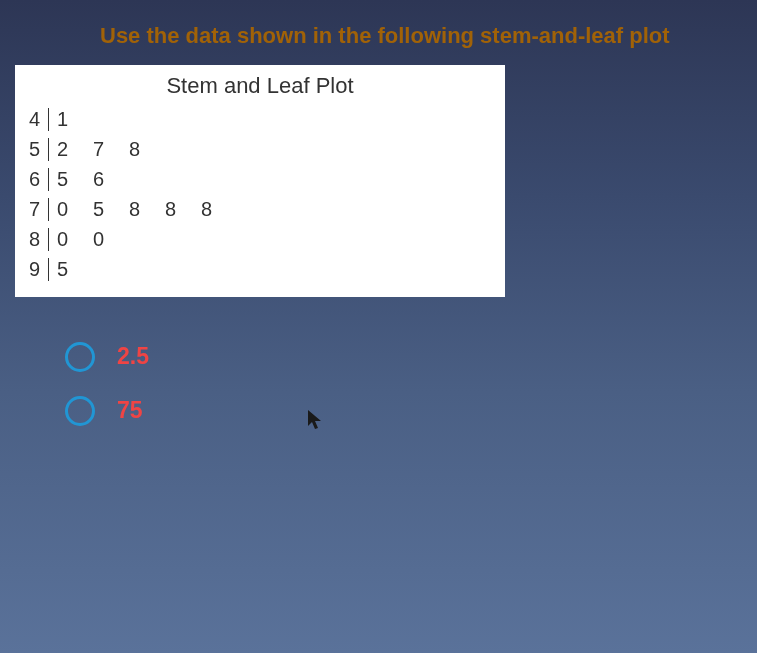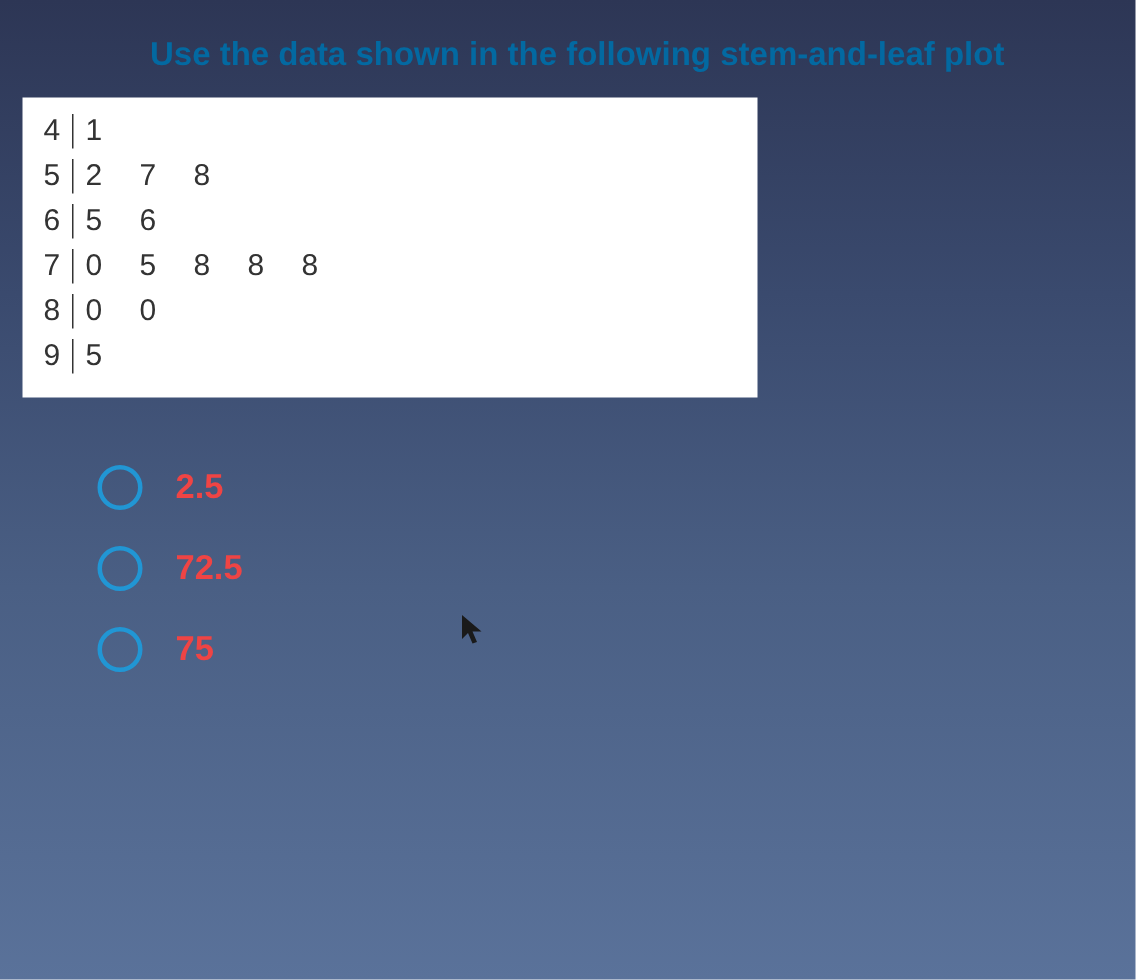--- a/index.html
+++ b/index.html
@@ -9,21 +9,21 @@
     }
     body {
       width: 757px;
       height: 653px;
       background: linear-gradient(180deg, #2d3655 0%, #3a4a6e 30%, #4a5f84 60%, #5a729a 100%);
       font-family: Arial, sans-serif;
       overflow: hidden;
       position: relative;
     }
     .question-text {
-      color: #0369a1;
+      color: #a16207;
       font-weight: bold;
       font-size: 22px;
       padding: 15px 20px 0 20px;
       line-height: 1.9;
     }
     .question-line1 {
       padding-left: 80px;
     }
     .question-line2 {
       padding-left: 0;
@@ -95,20 +95,21 @@
     }
   </style>
 </head>
 <body>
 
 <div class="question-text">
   <div class="question-line1">Use the data shown in the following stem-and-leaf plot</div>
 </div>
 
 <div class="plot-container">
+  <div class="plot-title">Stem and Leaf Plot</div>
   <div class="stem-leaf-table">
 
   <div class="stem-leaf-row">
         <div class="stem-cell">4</div>
         <div class="leaf-container">
           <div class="leaf-cell">1</div>
         </div>
       </div>
       <div class="stem-leaf-row">
         <div class="stem-cell">5</div>
@@ -152,24 +153,20 @@
 </div>
 
 <div class="options-container">
 
 <div class="option-row">
       <div class="radio-circle"></div>
       <div class="option-label">2.5</div>
     </div>
     <div class="option-row">
       <div class="radio-circle"></div>
-      <div class="option-label">72.5</div>
-    </div>
-    <div class="option-row">
-      <div class="radio-circle"></div>
       <div class="option-label">75</div>
     </div>
   </div>
 
 <div class="cursor">
   <svg width="20" height="24" viewBox="0 0 20 24">
     <path d="M 2 2 L 2 18 L 6 14 L 9 21 L 12 20 L 9 13 L 15 13 Z" fill="#1a1a1a" stroke="#fff" stroke-width="0"></path>
   </svg>
 </div>
 

